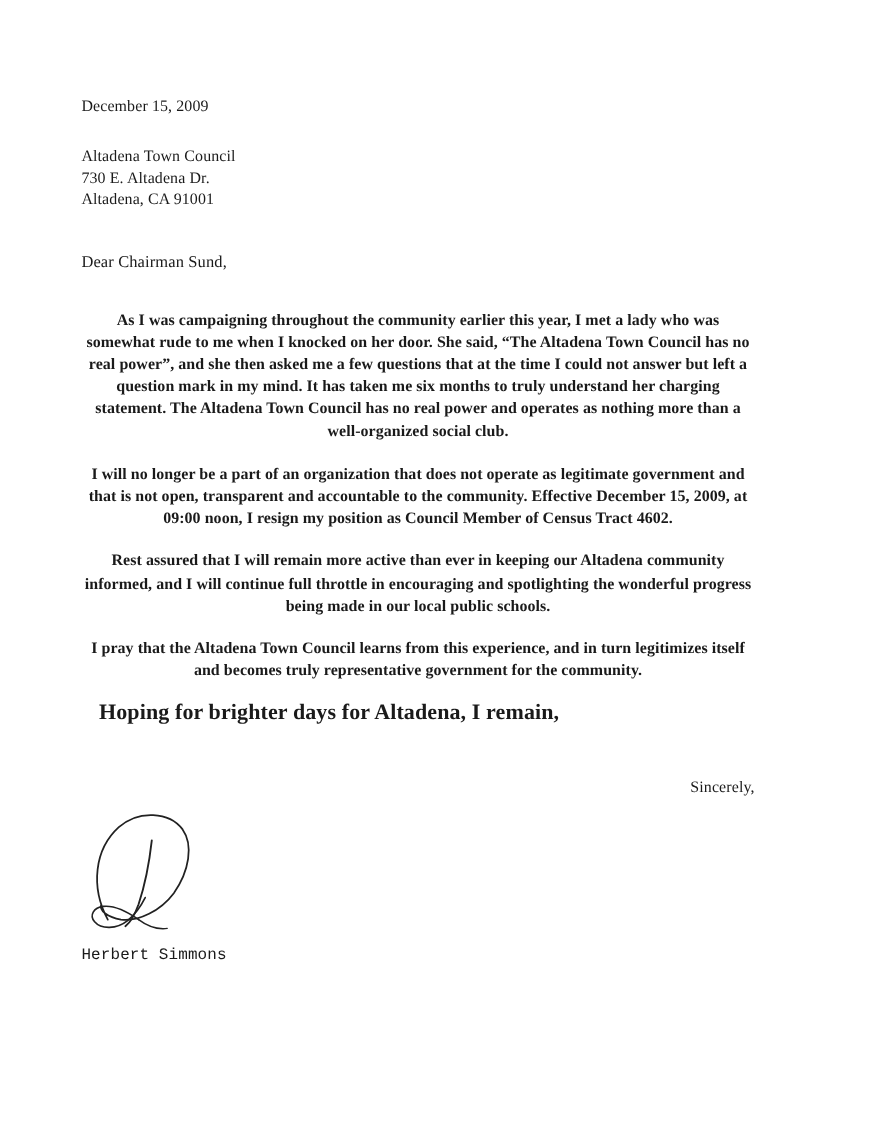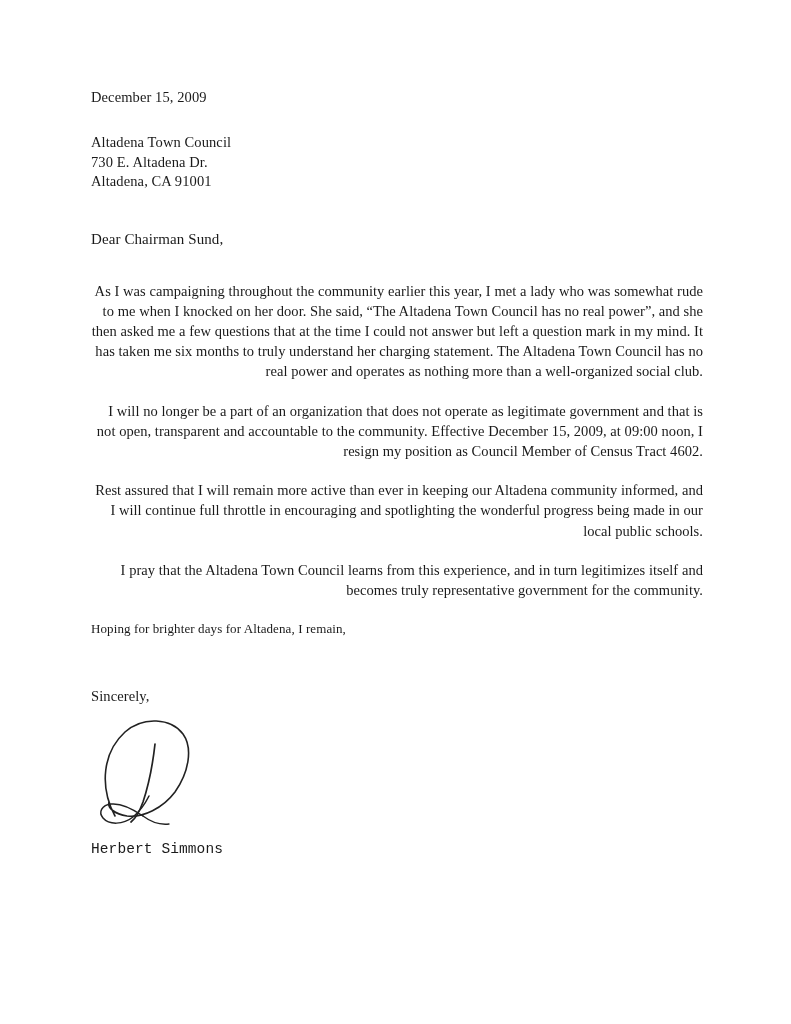--- a/index.html
+++ b/index.html
@@ -11,21 +11,21 @@
     position: relative;
     width: 791px;
     height: 1024px;
     background: #ffffff;
     overflow: hidden;
     font-family: "Liberation Serif", "DejaVu Serif", serif;
     color: #1a1a1a;
   }
   .letter {
     position: absolute;
-    left: 91px;
+    left: 74px;
     top: 88px;
     width: 612px;
   }
   .date-line {
     font-size: 14.5px;
     line-height: 19px;
     margin: 0 0 26px 0;
     letter-spacing: 0.1px;
   }
   .recipient {
@@ -40,34 +40,37 @@
   .salutation {
     font-size: 15px;
     line-height: 19px;
     margin: 0 0 32px 0;
     letter-spacing: 0.1px;
   }
   .body-para {
     font-size: 14.5px;
     line-height: 20.2px;
     margin: 0 0 19px 0;
-    text-align: right;
+    text-align: center;
     letter-spacing: 0.05px;
+    font-weight: bold;
   }
   .closing-line {
-    font-size: 13px;
+    font-size: 20px;
     line-height: 19px;
-    margin: 19px 0 0 0;
+    margin: 19px 0 0 16px;
     letter-spacing: 0.1px;
+    font-weight: bold;
   }
   .sincerely {
     font-size: 14.5px;
     line-height: 19px;
     margin: 49px 0 0 0;
     letter-spacing: 0.1px;
+    text-align: right;
   }
   .signature-wrap {
     margin: 6px 0 0 2px;
     width: 140px;
     height: 118px;
   }
   .signature-wrap svg {
     display: block;
     width: 140px;
     height: 118px;

